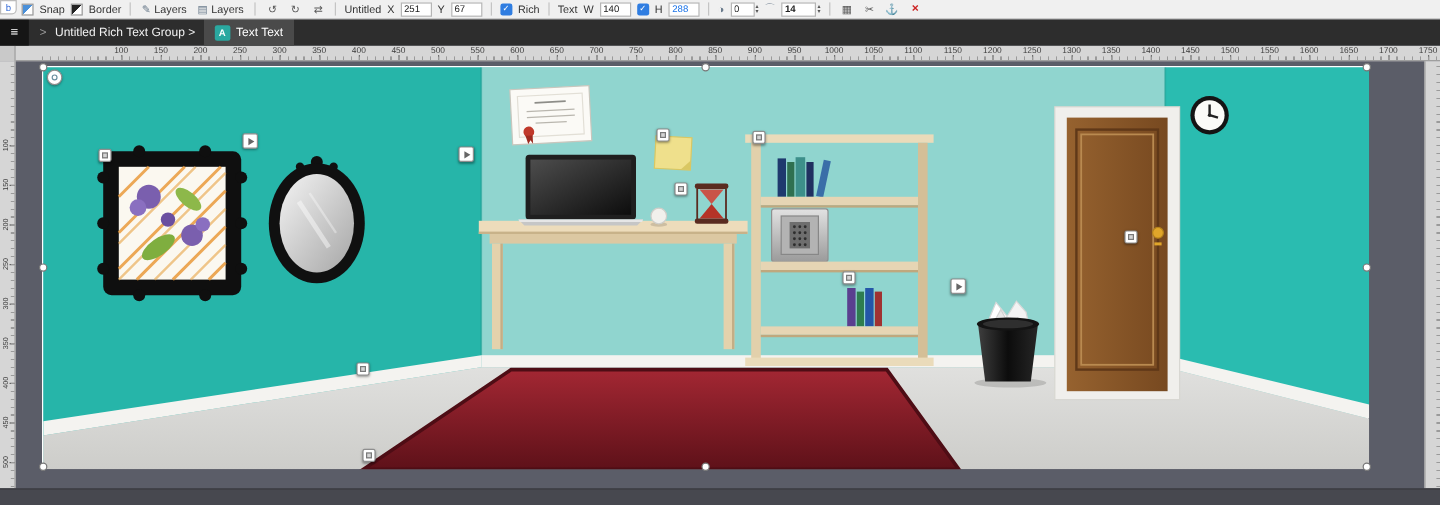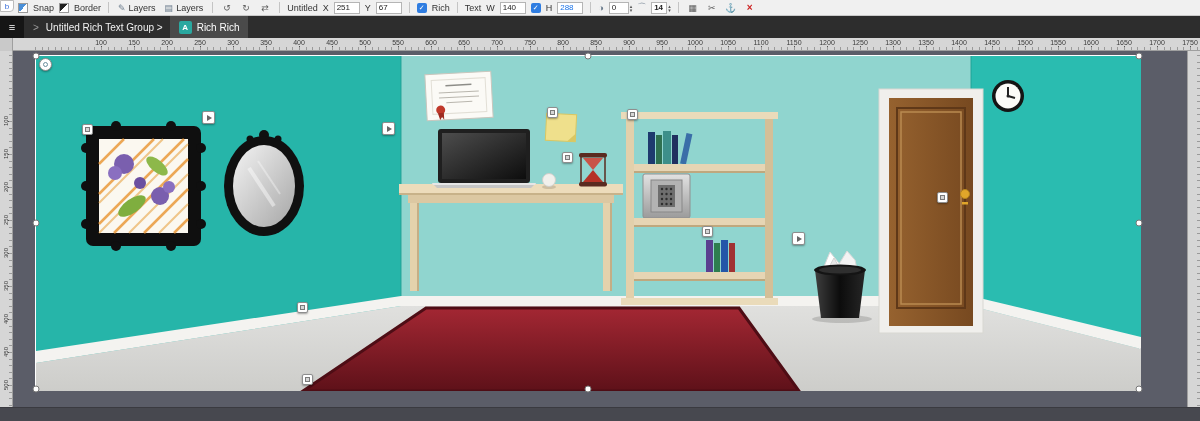--- a/index.html
+++ b/index.html
@@ -129,40 +129,40 @@
     <i class="ticon">◑</i>
     <span class="spinbox">
       <input class="tin" style="width: 20px;" value="0">
       <span class="spin">
         <i>▴</i>
         <i>▾</i>
       </span>
     </span>
     <i class="ticon">⌒</i>
     <span class="spinbox">
-      <input class="tin" style="width: 16px; font-weight: bold;" value="14">
+      <input class="tin" style="width: 29px; font-weight: bold;" value="14">
       <span class="spin">
         <i>▴</i>
         <i>▾</i>
       </span>
     </span>
     <span class="vsep"></span>
     <button class="iconbtn">▦</button>
     <button class="iconbtn">✂</button>
     <button class="iconbtn">⚓</button>
     <button class="iconbtn danger">×</button>
   </div>
 
   <div class="crumb-bar">
     <span class="menu-btn">≡</span>
     <span class="crumb-chev">&gt;</span>
     <span class="crumb-label">Untitled Rich Text Group &gt;</span>
     <span class="crumb-tab">
       <i class="tab-ico">A</i>
-      <span>Rich Rich</span>
+      <span>Text Text</span>
     </span>
   </div>
 
   <div class="h-ruler">
     <div class="rnums">
         <span class="rnum" style="left: 101px;">100</span>
         <i class="rtick" style="left: 101px;"></i>
         <span class="rnum" style="left: 134px;">150</span>
         <i class="rtick" style="left: 134px;"></i>
         <span class="rnum" style="left: 167px;">200</span>

